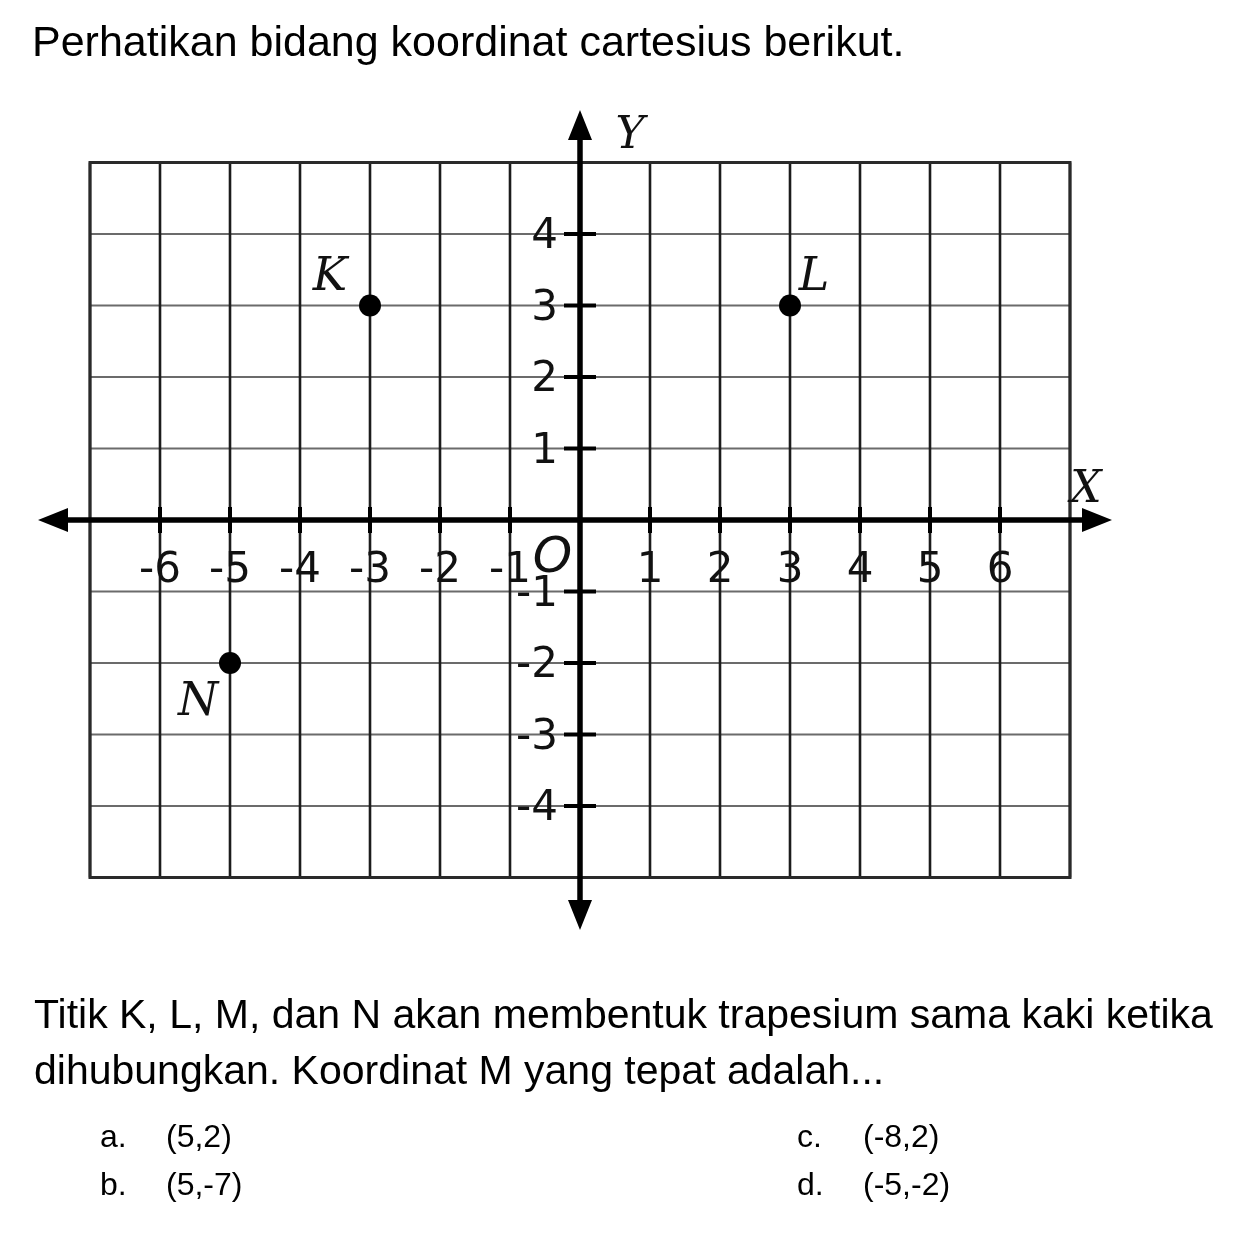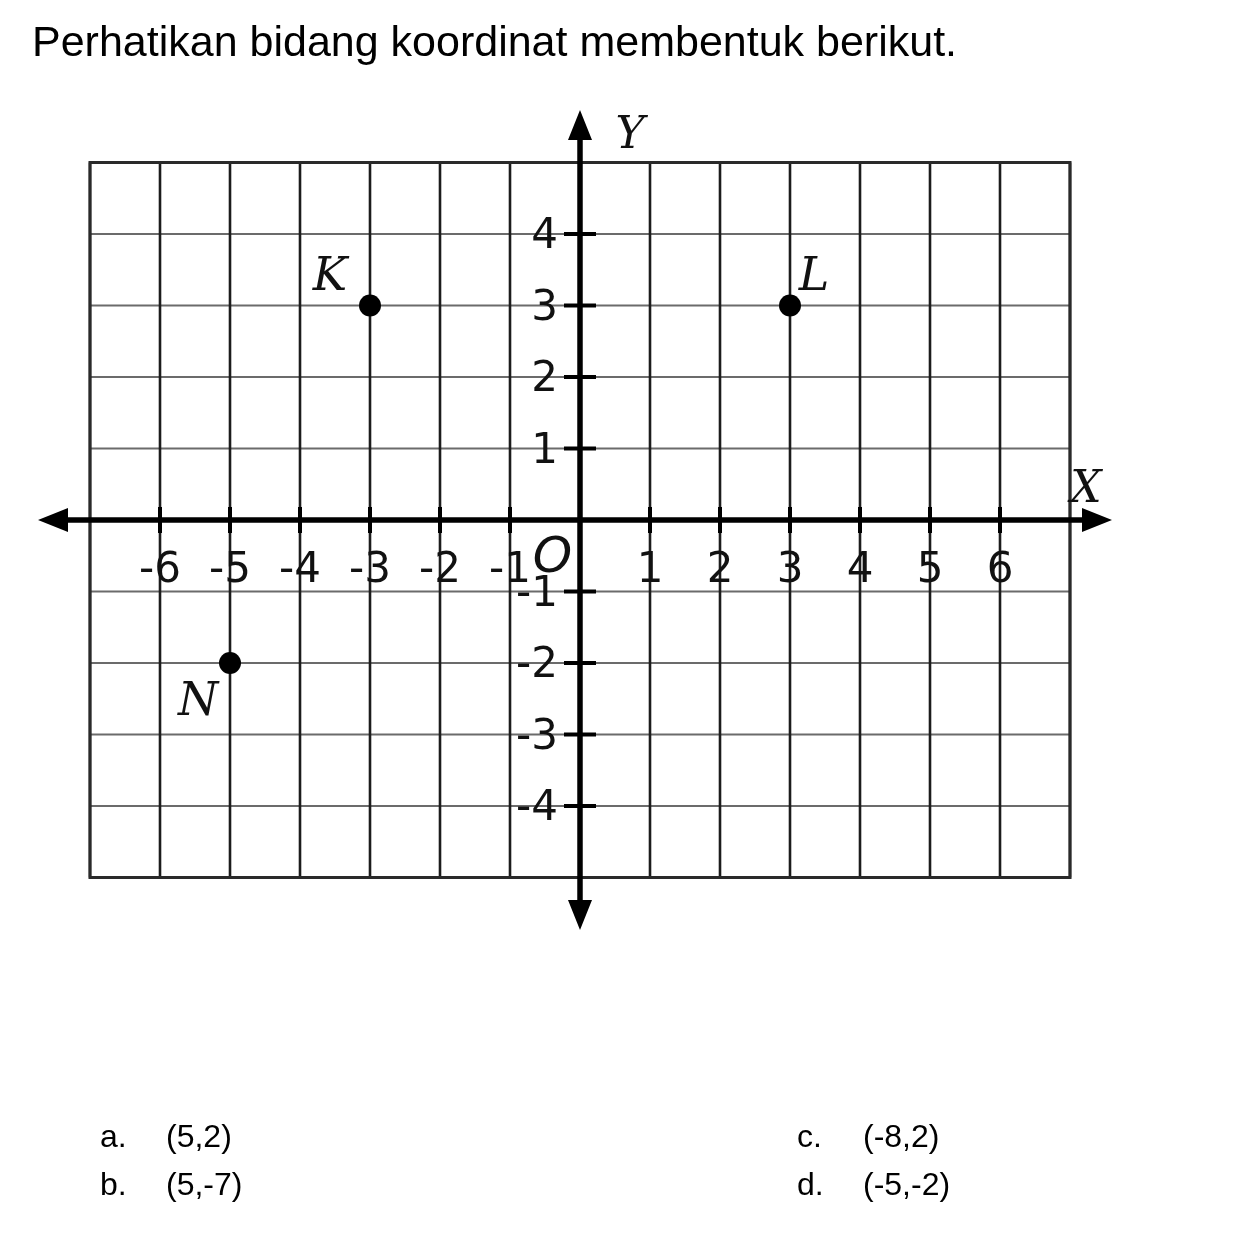--- a/index.html
+++ b/index.html
@@ -54,21 +54,21 @@
   }
   .pt { fill: #000; }
   .ptlbl {
     font-family: "DejaVu Serif", serif; font-style: italic;
     font-size: 46px; fill: #111; text-anchor: middle;
   }
 </style>
 </head>
 <body>
 
-<div class="title">Perhatikan bidang koordinat membentuk berikut.</div>
+<div class="title">Perhatikan bidang koordinat cartesius berikut.</div>
 
 <svg id="plane" viewBox="0 0 1250 960" xmlns="http://www.w3.org/2000/svg">
     <line x1="90" y1="877.5" x2="1070" y2="877.5" class="hgrid"></line>
     <line x1="90" y1="806" x2="1070" y2="806" class="hgrid"></line>
     <line x1="90" y1="734.5" x2="1070" y2="734.5" class="hgrid"></line>
     <line x1="90" y1="663" x2="1070" y2="663" class="hgrid"></line>
     <line x1="90" y1="591.5" x2="1070" y2="591.5" class="hgrid"></line>
     <line x1="90" y1="520" x2="1070" y2="520" class="hgrid"></line>
     <line x1="90" y1="448.5" x2="1070" y2="448.5" class="hgrid"></line>
     <line x1="90" y1="377" x2="1070" y2="377" class="hgrid"></line>
@@ -142,20 +142,22 @@
     <text x="630" y="148" class="axislbl">Y</text>
     <circle cx="370" cy="305.5" r="11" class="pt"></circle>
     <text x="330" y="289.5" class="ptlbl">K</text>
     <circle cx="790" cy="305.5" r="11" class="pt"></circle>
     <text x="814" y="289.5" class="ptlbl">L</text>
     <circle cx="230" cy="663" r="11" class="pt"></circle>
     <text x="198" y="715" class="ptlbl">N</text>
   </svg>
 
 <div class="question">
+  <div>Titik K, L, M, dan N akan membentuk trapesium sama kaki ketika</div>
+  <div>dihubungkan. Koordinat M yang tepat adalah...</div>
 </div>
 
 <div class="opt" id="opt-a">
   <span class="okey">a.</span><span>(5,2)</span>
 </div>
 <div class="opt" id="opt-b">
   <span class="okey">b.</span><span>(5,-7)</span>
 </div>
 <div class="opt" id="opt-c">
   <span class="okey">c.</span><span>(-8,2)</span>

